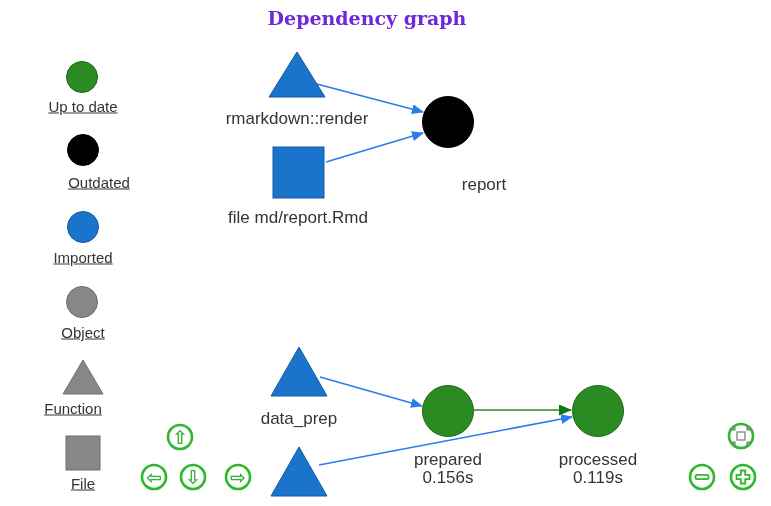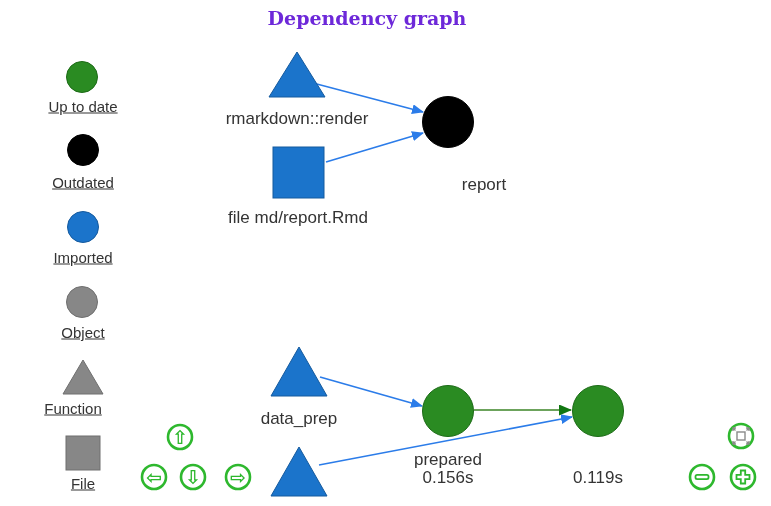--- a/index.html
+++ b/index.html
@@ -88,27 +88,28 @@
       </g>
     </g>
   </svg>
 
   <div class="navglyph" style="left:180px;top:437px;">⇧</div>
   <div class="navglyph" style="left:154px;top:477px;">⇦</div>
   <div class="navglyph" style="left:193px;top:477px;">⇩</div>
   <div class="navglyph" style="left:238px;top:477px;">⇨</div>
 
   <div class="lbl legend-lbl" style="left:83px;top:106px;">Up to date</div>
-  <div class="lbl legend-lbl" style="left:83px;top:182px;">Outdated</div>
+  <div class="lbl legend-lbl" style="left:99px;top:182px;">Outdated</div>
   <div class="lbl legend-lbl" style="left:83px;top:257px;">Imported</div>
   <div class="lbl legend-lbl" style="left:83px;top:332px;">Object</div>
   <div class="lbl legend-lbl" style="left:73px;top:408px;">Function</div>
   <div class="lbl legend-lbl" style="left:83px;top:483px;">File</div>
 
   <div class="lbl" style="left:298px;top:218px;">file md/report.Rmd</div>
   <div class="lbl" style="left:297px;top:119px;">rmarkdown::render</div>
   <div class="lbl" style="left:448px;top:185px;margin-left:36px;">report</div>
   <div class="lbl" style="left:299px;top:419px;">data_prep</div>
   <div class="lbl" style="left:448px;top:460px;">prepared</div>
   <div class="lbl" style="left:448px;top:478px;">0.156s</div>
+  <div class="lbl" style="left:598px;top:460px;">processed</div>
   <div class="lbl" style="left:598px;top:478px;">0.119s</div>
 
 </div>
 
 </body></html>

